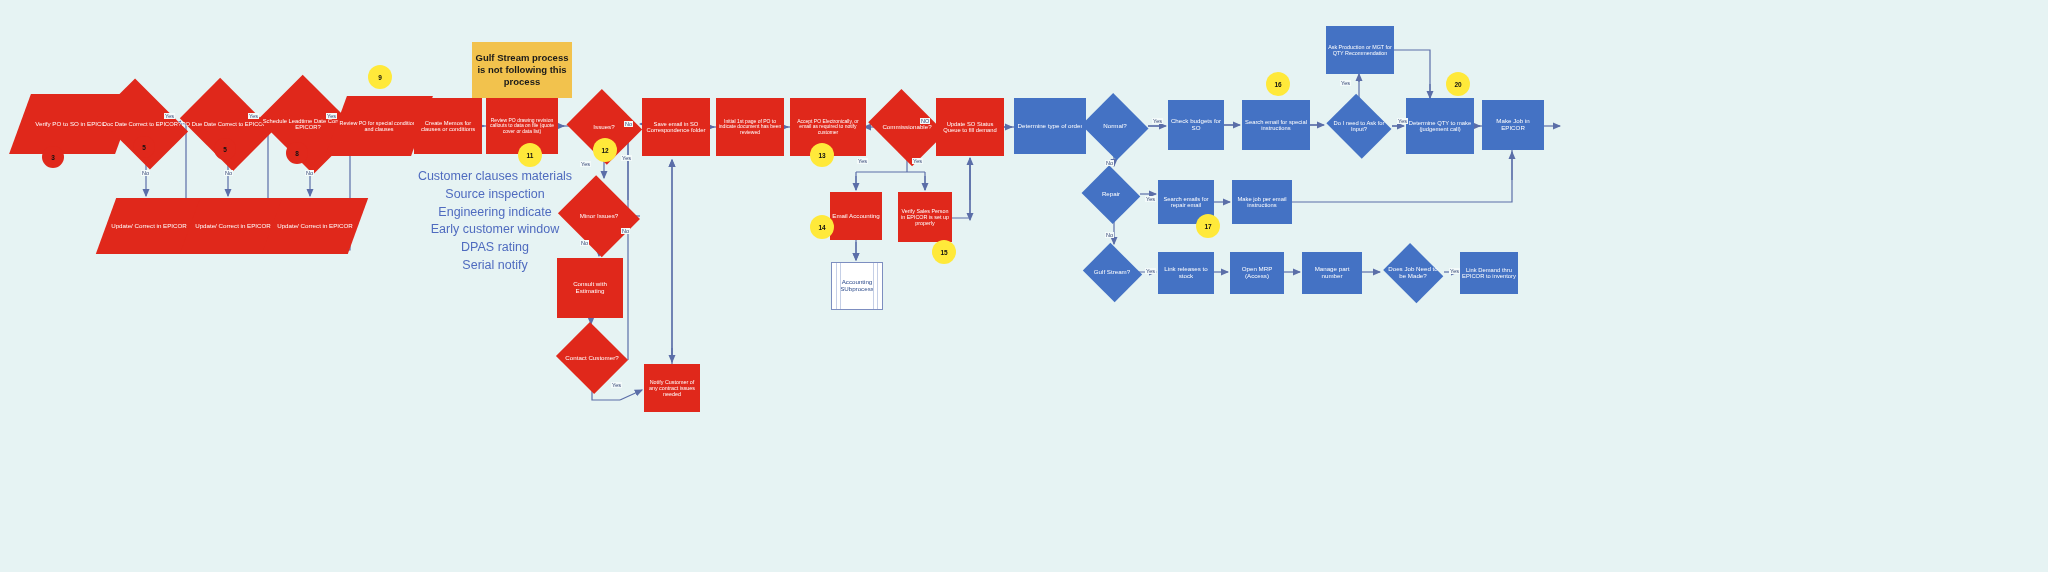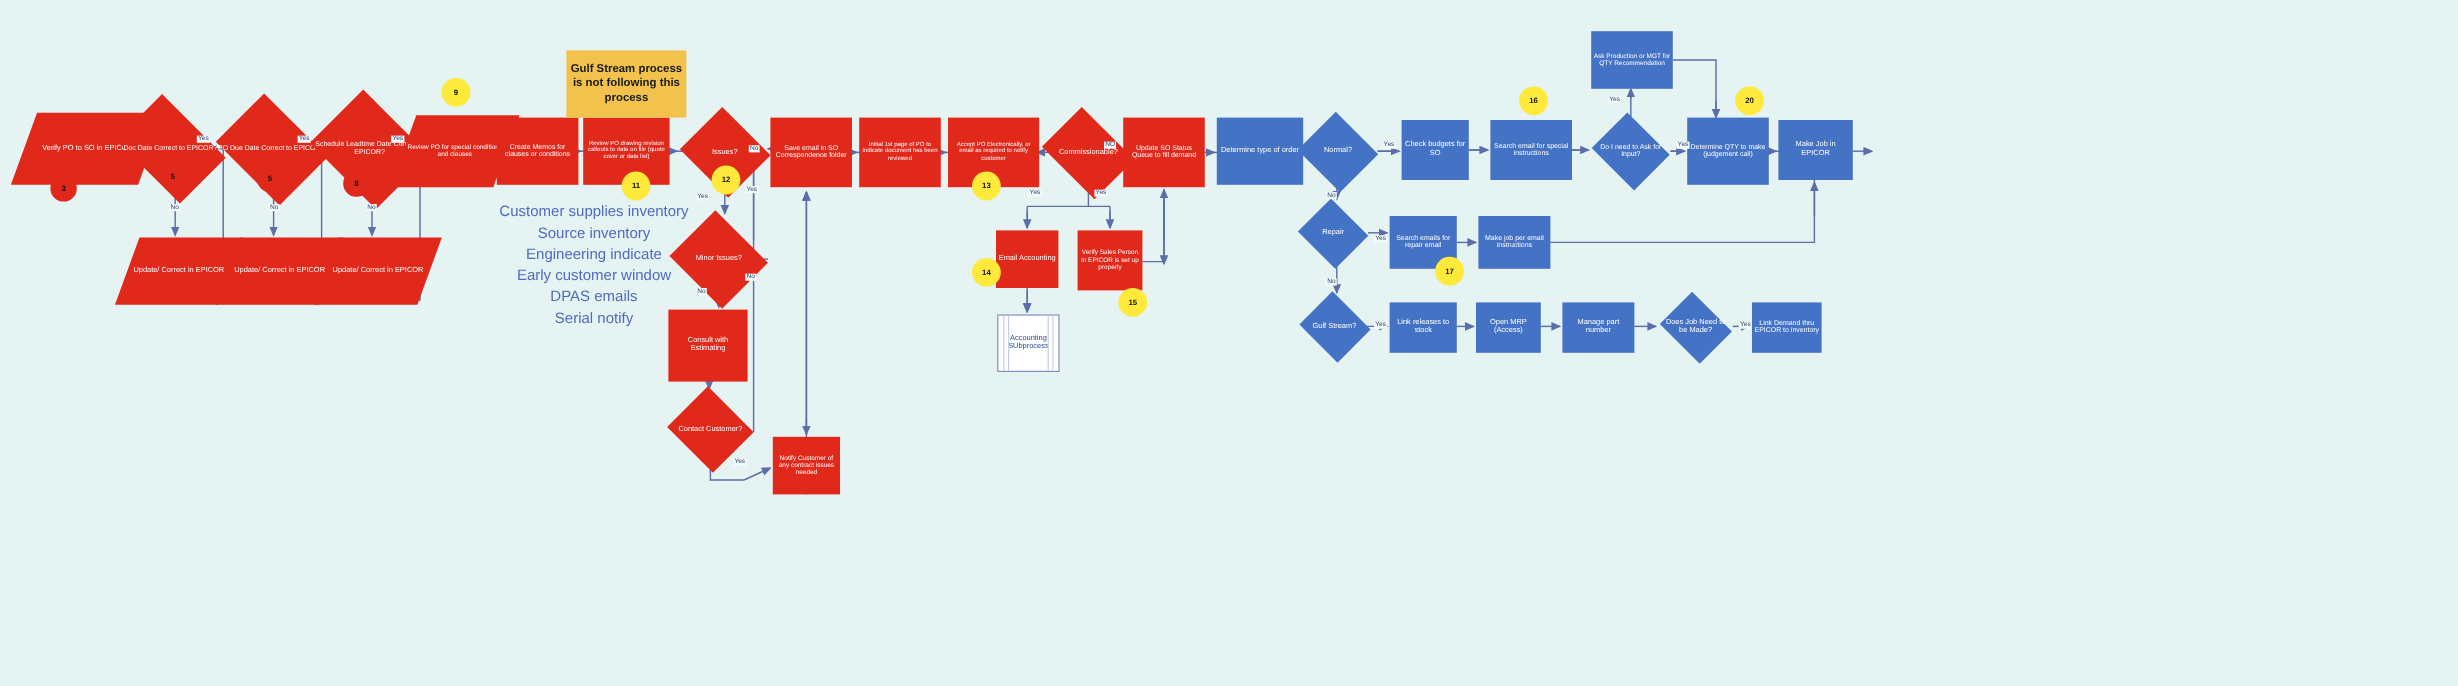--- a/index.html
+++ b/index.html
@@ -389,21 +389,21 @@
       <div class="edgelabel" style="left: 1105px; top: 232px; font-size: 5.5px;">No</div>
       <div class="edgelabel" style="left: 1145px; top: 268px; font-size: 5.5px;">Yes</div>
       <div class="edgelabel" style="left: 1449px; top: 268px; font-size: 5.5px;">Yes</div>
     </div>
 
   <div class="callout" style="left:472px;top:42px;width:100px;height:56px;font-size:9.5px;">
     <span>Gulf Stream process is not following this process</span>
   </div>
 
   <div class="bluelist" style="left:380px;top:168px;width:230px;font-size:12.5px;">
-    <div>Customer supplies inventory</div>
-    <div>Source inventory</div>
+    <div>Customer clauses materials</div>
+    <div>Source inspection</div>
     <div>Engineering indicate</div>
     <div>Early customer window</div>
-    <div>DPAS emails</div>
+    <div>DPAS rating</div>
     <div>Serial notify</div>
   </div>
 
 </div>
 
 </body></html>

